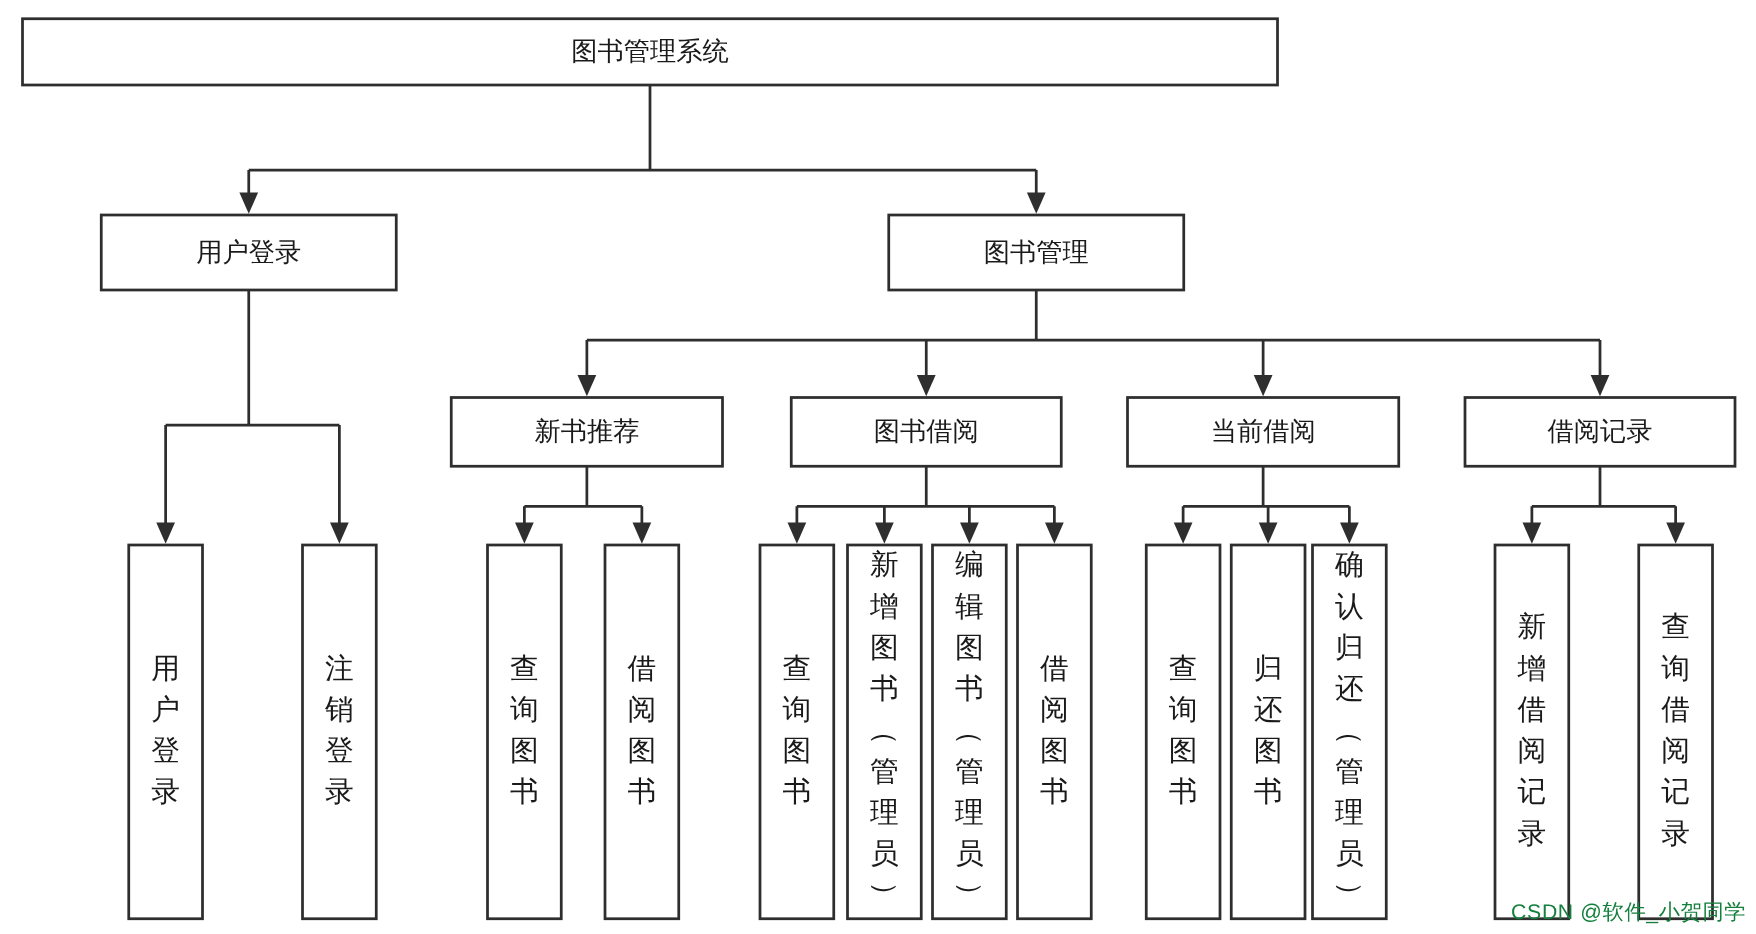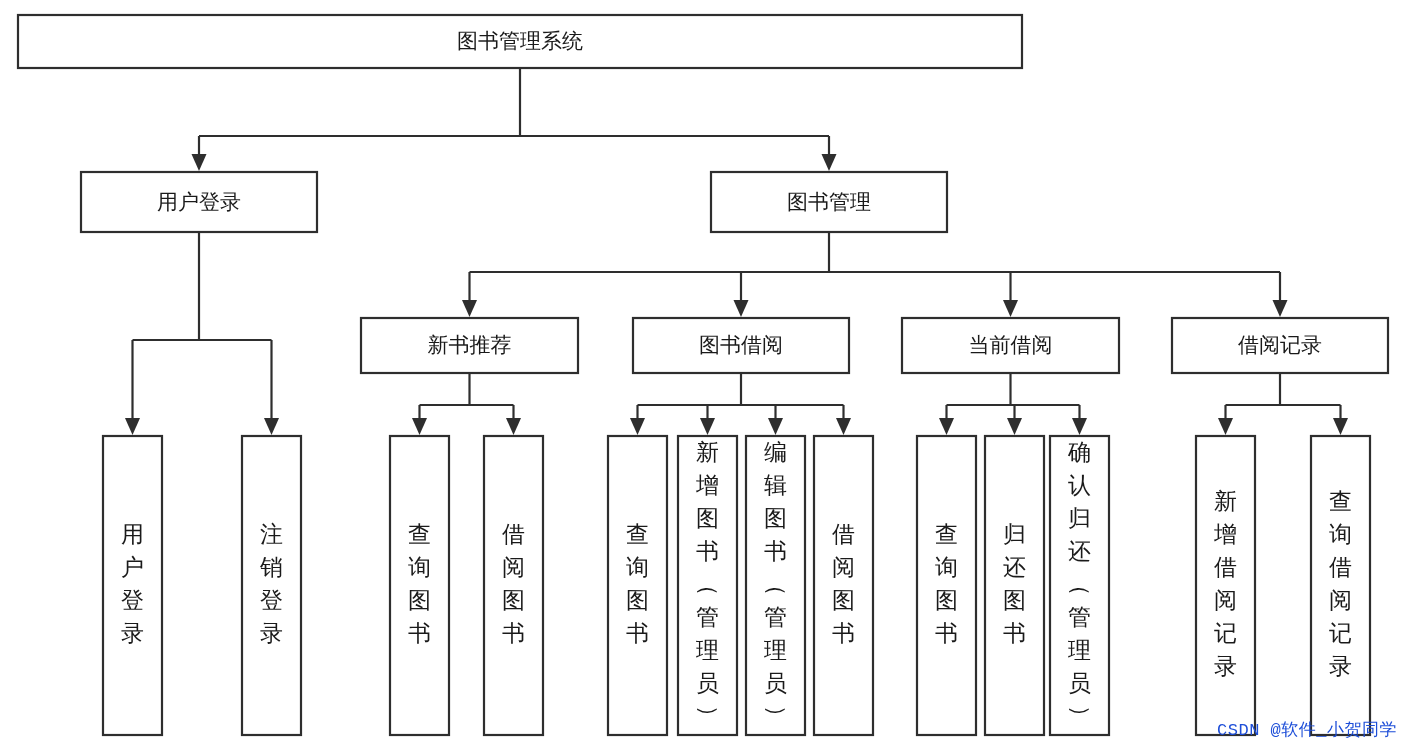--- a/index.html
+++ b/index.html
@@ -51,23 +51,23 @@
     fill: none;
   }
   .arrow-head {
     fill: #2e2e2e;
     stroke: none;
   }
   .watermark {
     position: absolute;
     right: 8px;
     bottom: 6px;
-    font-family: Liberation Mono, monospace;
+    font-family: Liberation Sans, sans-serif;
     font-size: 17px;
-    color: #1d4ed8;
+    color: #15803d;
     white-space: nowrap;
     letter-spacing: 0.5px;
   }
 </style>
 </head>
 <body>
 
 <div id="diagram-root">
   <svg class="flow" viewBox="0 0 1405 747" xmlns="http://www.w3.org/2000/svg">
     <g id="connectors-layer">

